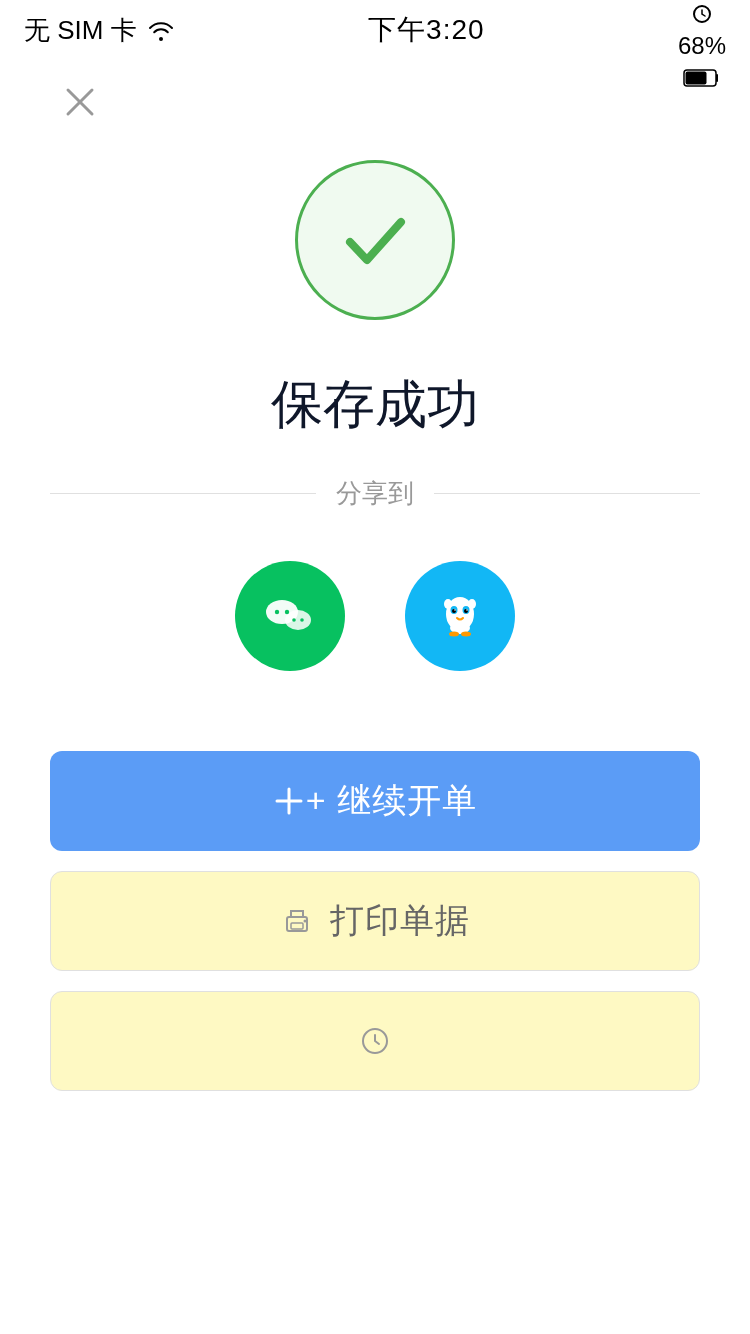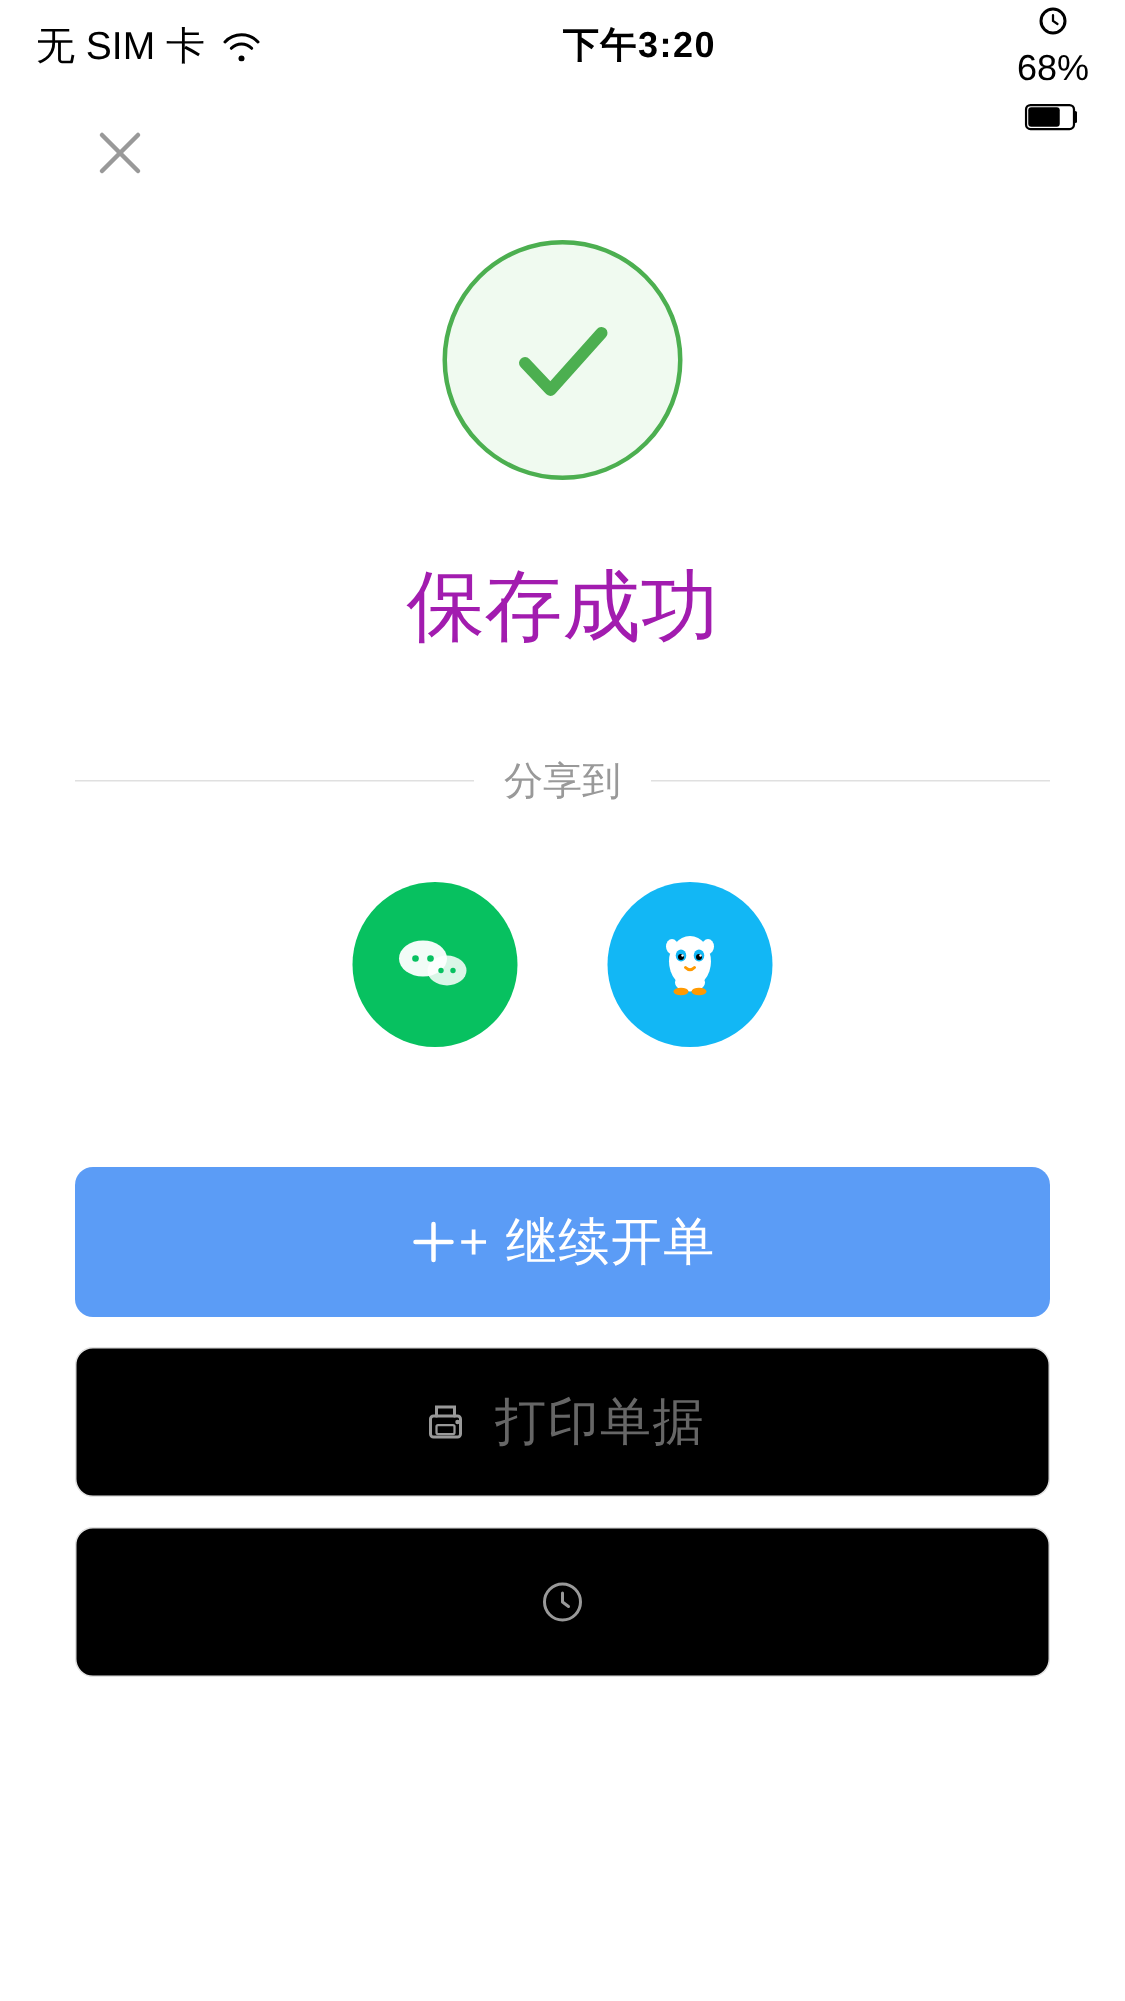--- a/index.html
+++ b/index.html
@@ -26,22 +26,22 @@
       font-size: 26px;
       color: #000;
     }
     .status-left {
       display: flex;
       align-items: center;
       gap: 10px;
       font-size: 26px;
     }
     .status-center {
-      font-size: 24px;
-      font-weight: 700;
+      font-size: 28px;
+      font-weight: 400;
       letter-spacing: 1px;
     }
     .status-right {
       display: flex;
       align-items: center;
       gap: 8px;
       font-size: 24px;
       flex-direction: column;
     }
 
@@ -87,31 +87,31 @@
       background: #f0faf0;
       display: flex;
       align-items: center;
       justify-content: center;
       margin-top: 80px;
     }
 
     
     .success-title {
       font-size: 52px;
-      color: #a21caf;
+      color: #0f172a;
       margin-top: 50px;
       font-weight: 400;
     }
 
     
     .share-divider {
       width: 100%;
       display: flex;
       align-items: center;
-      margin-top: 63px;
+      margin-top: 36px;
       gap: 20px;
     }
     .share-divider .line {
       flex: 1;
       height: 1px;
       background: #e0e0e0;
     }
     .share-divider .label {
       font-size: 26px;
       color: #999;
@@ -168,21 +168,21 @@
       justify-content: center;
       gap: 1px;
       cursor: pointer;
       letter-spacing: 1px;
     }
 
     .btn-secondary {
       width: 100%;
       height: 100px;
       border-radius: 12px;
-      background: #000000;
+      background: #fef9c3;
       border: 1px solid #e0e0e0;
       color: #666;
       font-size: 34px;
       display: flex;
       align-items: center;
       justify-content: center;
       gap: 16px;
       cursor: pointer;
       letter-spacing: 1px;
     }

